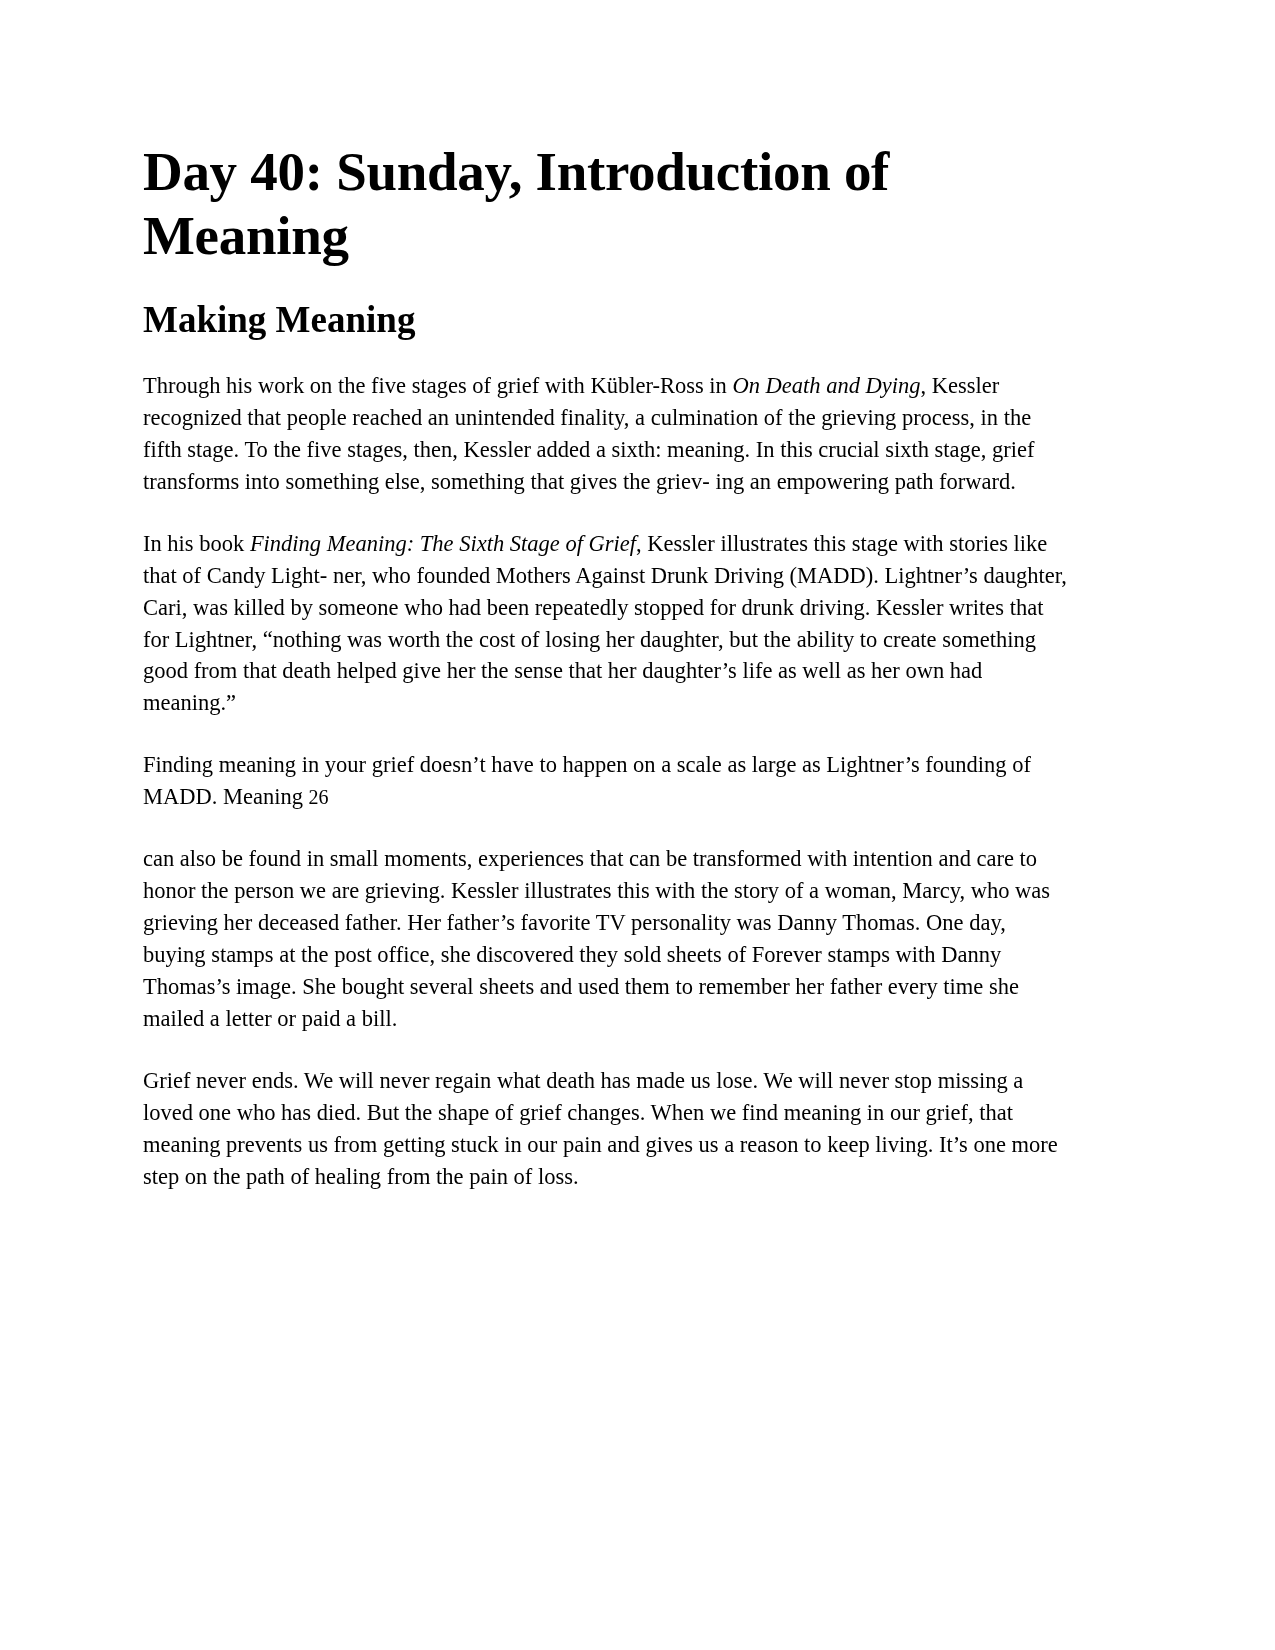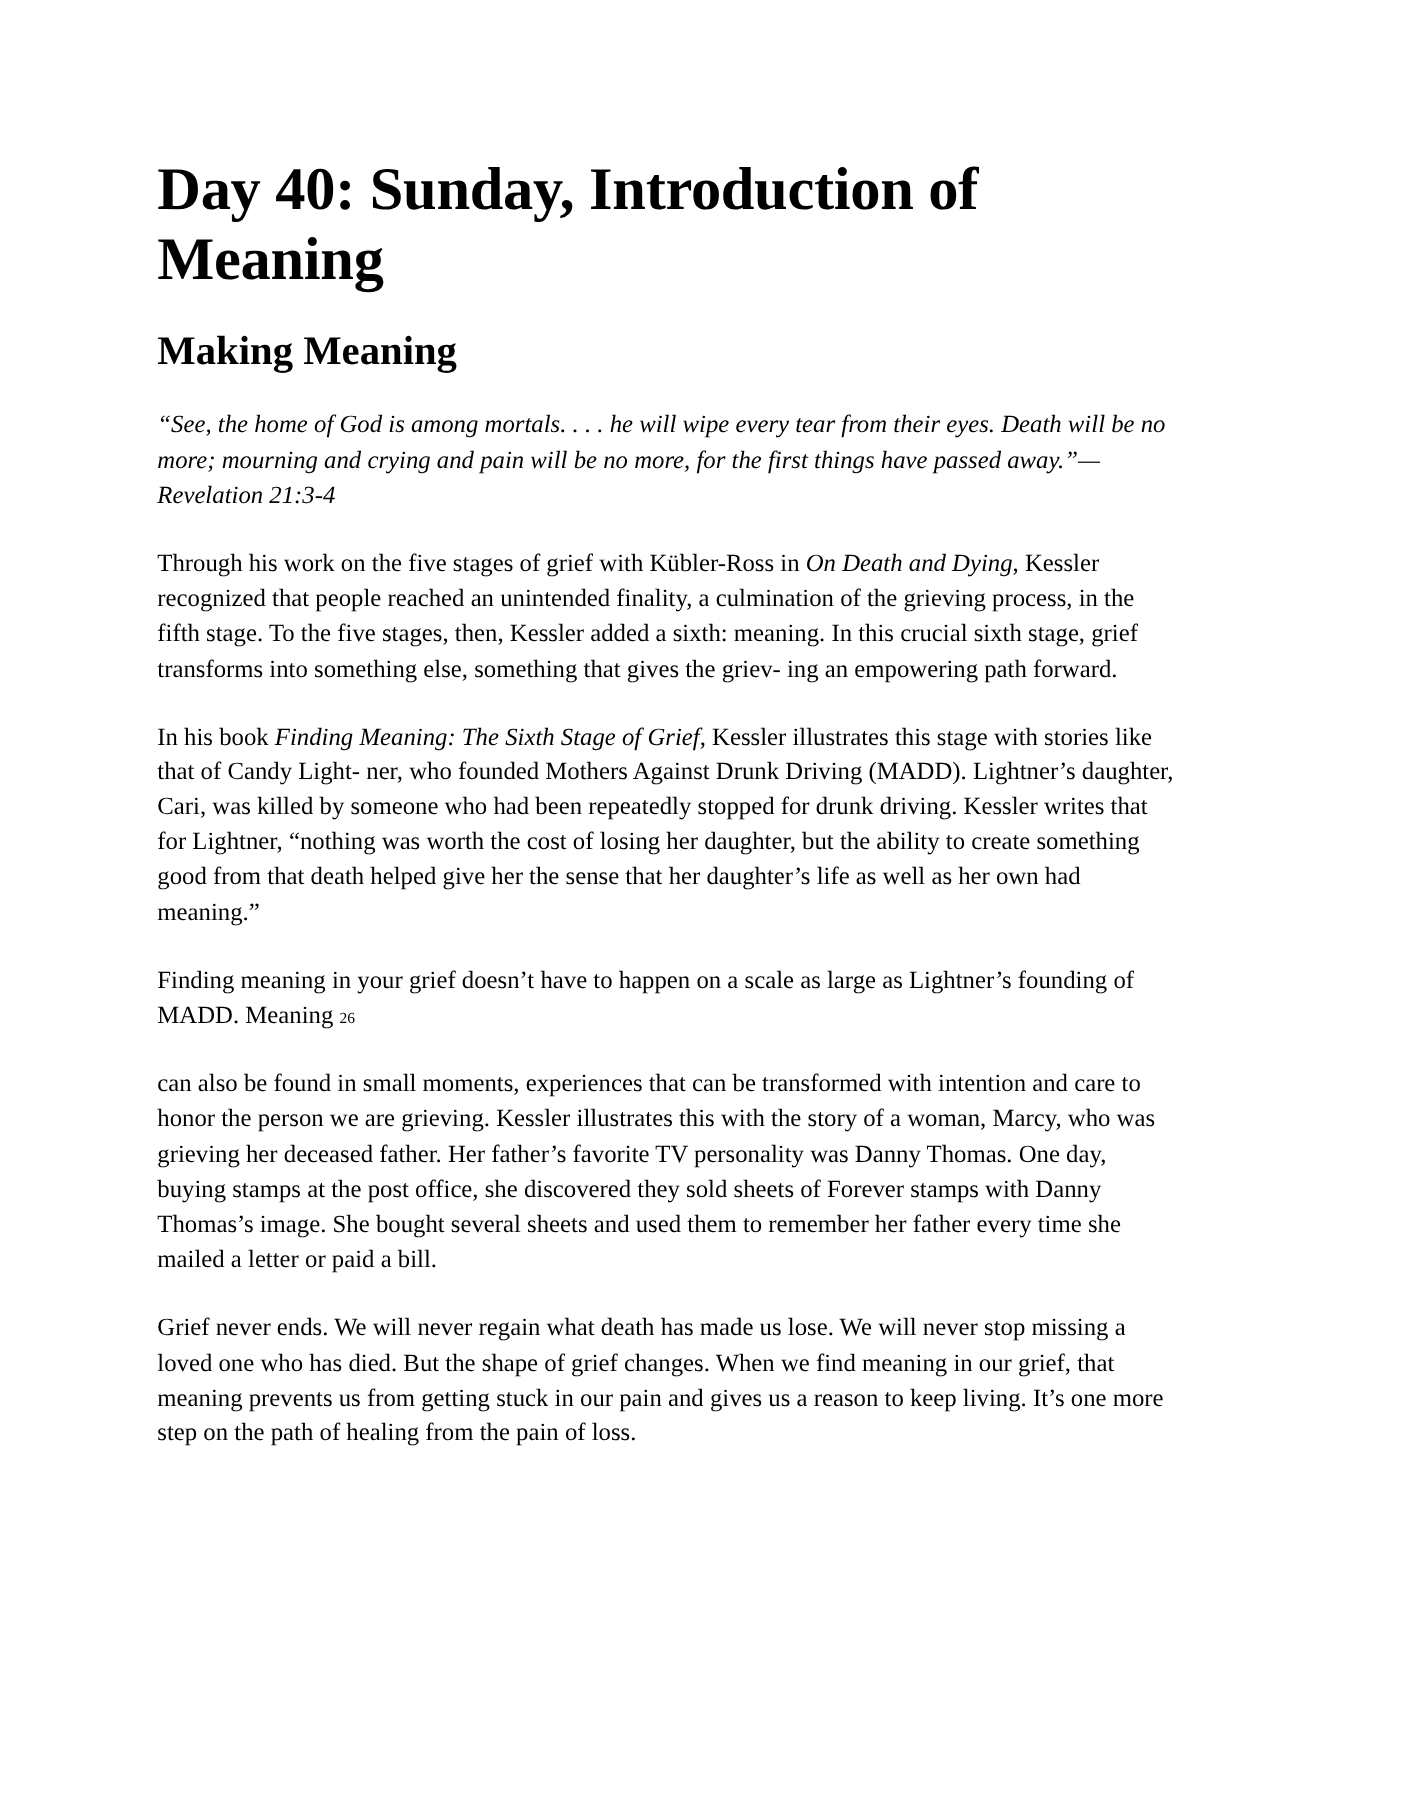--- a/index.html
+++ b/index.html
@@ -47,35 +47,32 @@
   .para {
     font-size: 22.5px;
     line-height: 1.42;
     margin: 0 0 30px 0;
     max-width: 925px;
     text-align: left;
   }
   .para em, .epigraph em {
   }
   .pagenum {
-    font-size: 14px;
+    font-size: 20px;
   }
 </style>
 </head>
 <body>
 
 <div class="page">
 
   <h1 class="doc-title">Day 40: Sunday, Introduction of Meaning</h1>
 
   <h2 class="doc-subtitle">Making Meaning</h2>
 
-  <p class="epigraph">
-    <span>“See, the home of God is among mortals. . . . he will wipe every tear from their eyes. Death will be no more; mourning and crying and pain will be no more, for the first things have passed away.”</span><span>—Revelation 21:3-4</span>
-  </p>
 
   <div id="body-paragraphs">
       <p class="para"><span>Through his work on the five stages of grief with Kübler-Ross in </span><em>On Death and Dying</em><span>, Kessler recognized that people reached an unintended finality, a culmination of the grieving process, in the fifth stage. To the five stages, then, Kessler added a sixth: meaning. In this crucial sixth stage, grief transforms into something else, something that gives the griev- ing an empowering path forward.</span></p>
       <p class="para"><span>In his book </span><em>Finding Meaning: The Sixth Stage of Grief</em><span>, Kessler illustrates this stage with stories like that of Candy Light- ner, who founded Mothers Against Drunk Driving (MADD). Lightner’s daughter, Cari, was killed by someone who had been repeatedly stopped for drunk driving. Kessler writes that for Lightner, “nothing was worth the cost of losing her daughter, but the ability to create something good from that death helped give her the sense that her daughter’s life as well as her own had meaning.”</span></p>
       <p class="para"><span>Finding meaning in your grief doesn’t have to happen on a scale as large as Lightner’s founding of MADD. Meaning </span><span class="pagenum">26</span></p>
       <p class="para"><span>can also be found in small moments, experiences that can be transformed with intention and care to honor the person we are grieving. Kessler illustrates this with the story of a woman, Marcy, who was grieving her deceased father. Her father’s favorite TV personality was Danny Thomas. One day, buying stamps at the post office, she discovered they sold sheets of Forever stamps with Danny Thomas’s image. She bought several sheets and used them to remember her father every time she mailed a letter or paid a bill.</span></p>
       <p class="para"><span>Grief never ends. We will never regain what death has made us lose. We will never stop missing a loved one who has died. But the shape of grief changes. When we find meaning in our grief, that meaning prevents us from getting stuck in our pain and gives us a reason to keep living. It’s one more step on the path of healing from the pain of loss.</span></p>
     </div>
 
 </div>

